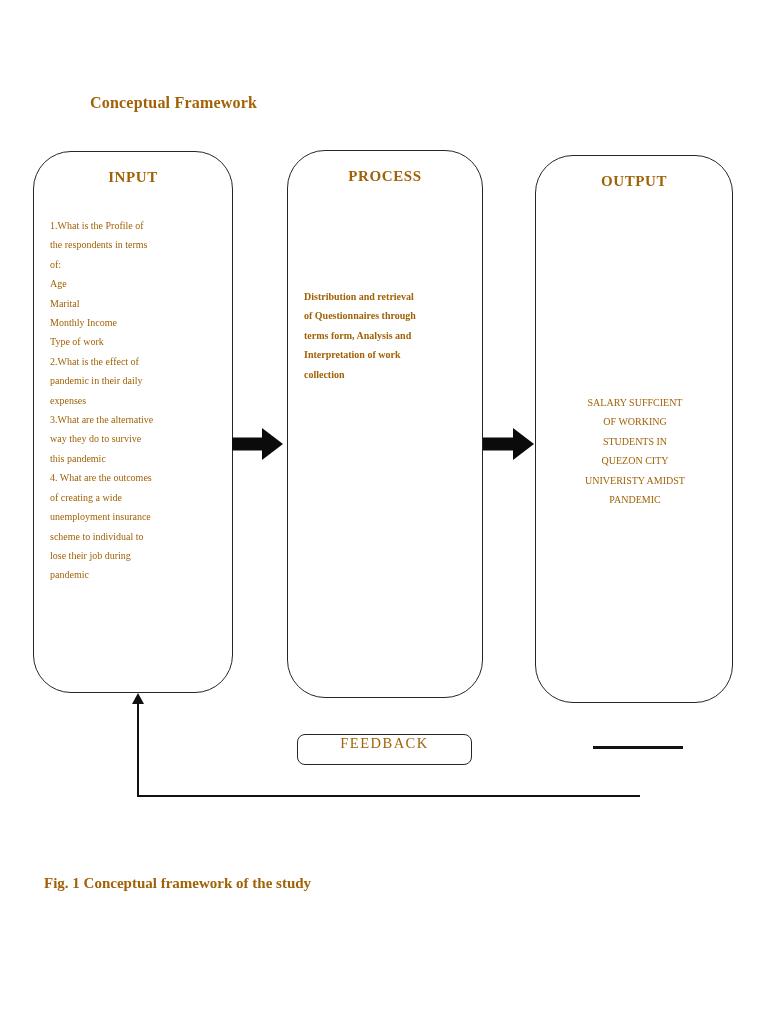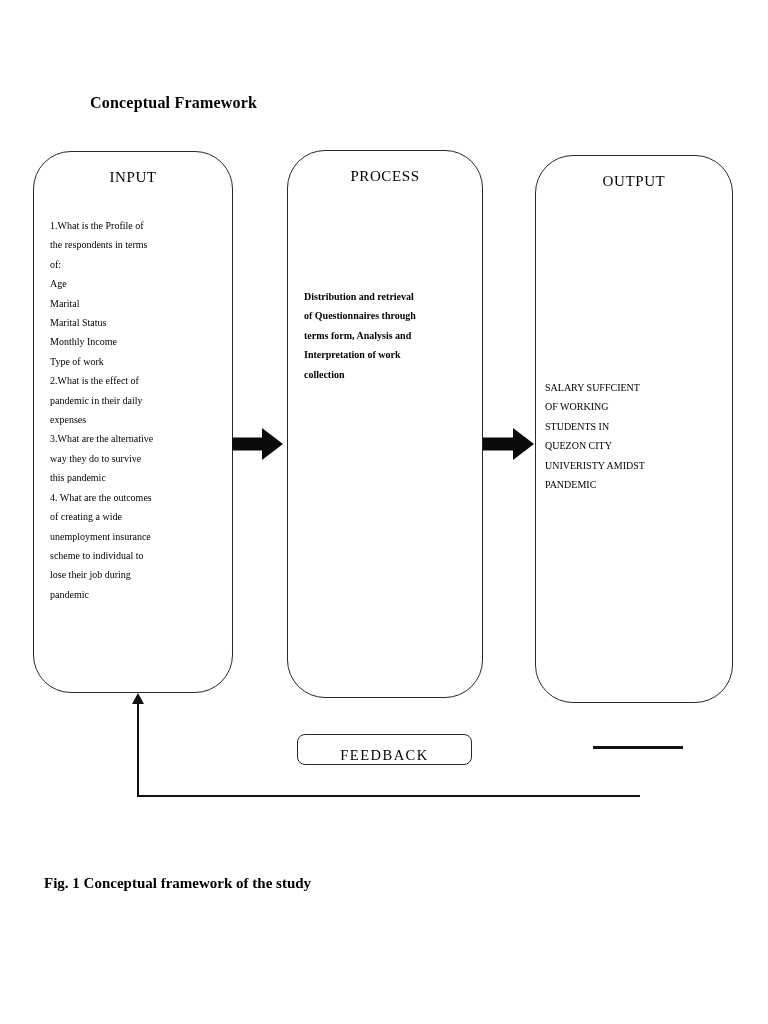--- a/index.html
+++ b/index.html
@@ -6,21 +6,21 @@
     margin: 0;
     padding: 0;
     background: #ffffff;
   }
   .page {
     position: relative;
     width: 768px;
     height: 1024px;
     background: #ffffff;
     font-family: "Liberation Serif", "DejaVu Serif", serif;
-    color: #000000;
+    color: #a16207;
     overflow: hidden;
   }
   .abs { position: absolute; }
 
   .doc-heading {
     left: 90px;
     top: 94px;
     font-size: 16px;
     font-weight: bold;
     letter-spacing: 0.2px;
@@ -35,48 +35,48 @@
   .box-input   { left: 33px;  top: 151px; width: 200px; height: 542px; }
   .box-process { left: 287px; top: 150px; width: 196px; height: 548px; }
   .box-output  { left: 535px; top: 155px; width: 198px; height: 548px; }
 
   .box-header {
     position: absolute;
     top: 17px;
     left: 0;
     width: 100%;
     text-align: center;
-    font-weight: normal;
+    font-weight: bold;
     font-size: 15px;
     letter-spacing: 0.6px;
   }
 
   .box-body {
     position: absolute;
     font-size: 10px;
     line-height: 19.4px;
   }
   .body-input   { left: 16px; top: 64px;  width: 182px; text-align: left; }
   .body-process { left: 16px; top: 136px; width: 180px; text-align: left; font-weight: bold; }
-  .body-output  { left: 9px;  top: 222px; width: 180px; }
+  .body-output  { left: 9px;  top: 237px; width: 180px; text-align: center; }
 
   .block-arrow { width: 52px; height: 34px; }
   .arrow-1 { left: 232px; top: 427px; }
   .arrow-2 { left: 483px; top: 427px; }
 
   .feedback-box {
     left: 297px;
     top: 734px;
     width: 175px;
     height: 31px;
     border: 1.6px solid #262626;
     border-radius: 8px;
     box-sizing: border-box;
     display: flex;
-    align-items: flex-end;
+    align-items: flex-start;
     justify-content: center;
     font-size: 14.5px;
     letter-spacing: 1.5px;
   }
 
   .short-line {
     left: 593px;
     top: 746px;
     width: 90px;
     height: 3px;
@@ -123,21 +123,20 @@
   <div class="abs doc-heading">Conceptual Framework</div>
 
   <div class="abs ipo-box box-input">
     <div class="box-header">INPUT</div>
     <div class="box-body body-input">
         <div>1.What is the Profile of</div>
         <div>the respondents in terms</div>
         <div>of:</div>
         <div>Age</div>
         <div>Marital</div>
-        <div>Marital Status</div>
         <div>Monthly Income</div>
         <div>Type of work</div>
         <div>2.What is the effect of</div>
         <div>pandemic in their daily</div>
         <div>expenses</div>
         <div>3.What are the alternative</div>
         <div>way they do to survive</div>
         <div>this pandemic</div>
         <div>4. What are the outcomes</div>
         <div>of creating a wide</div>

